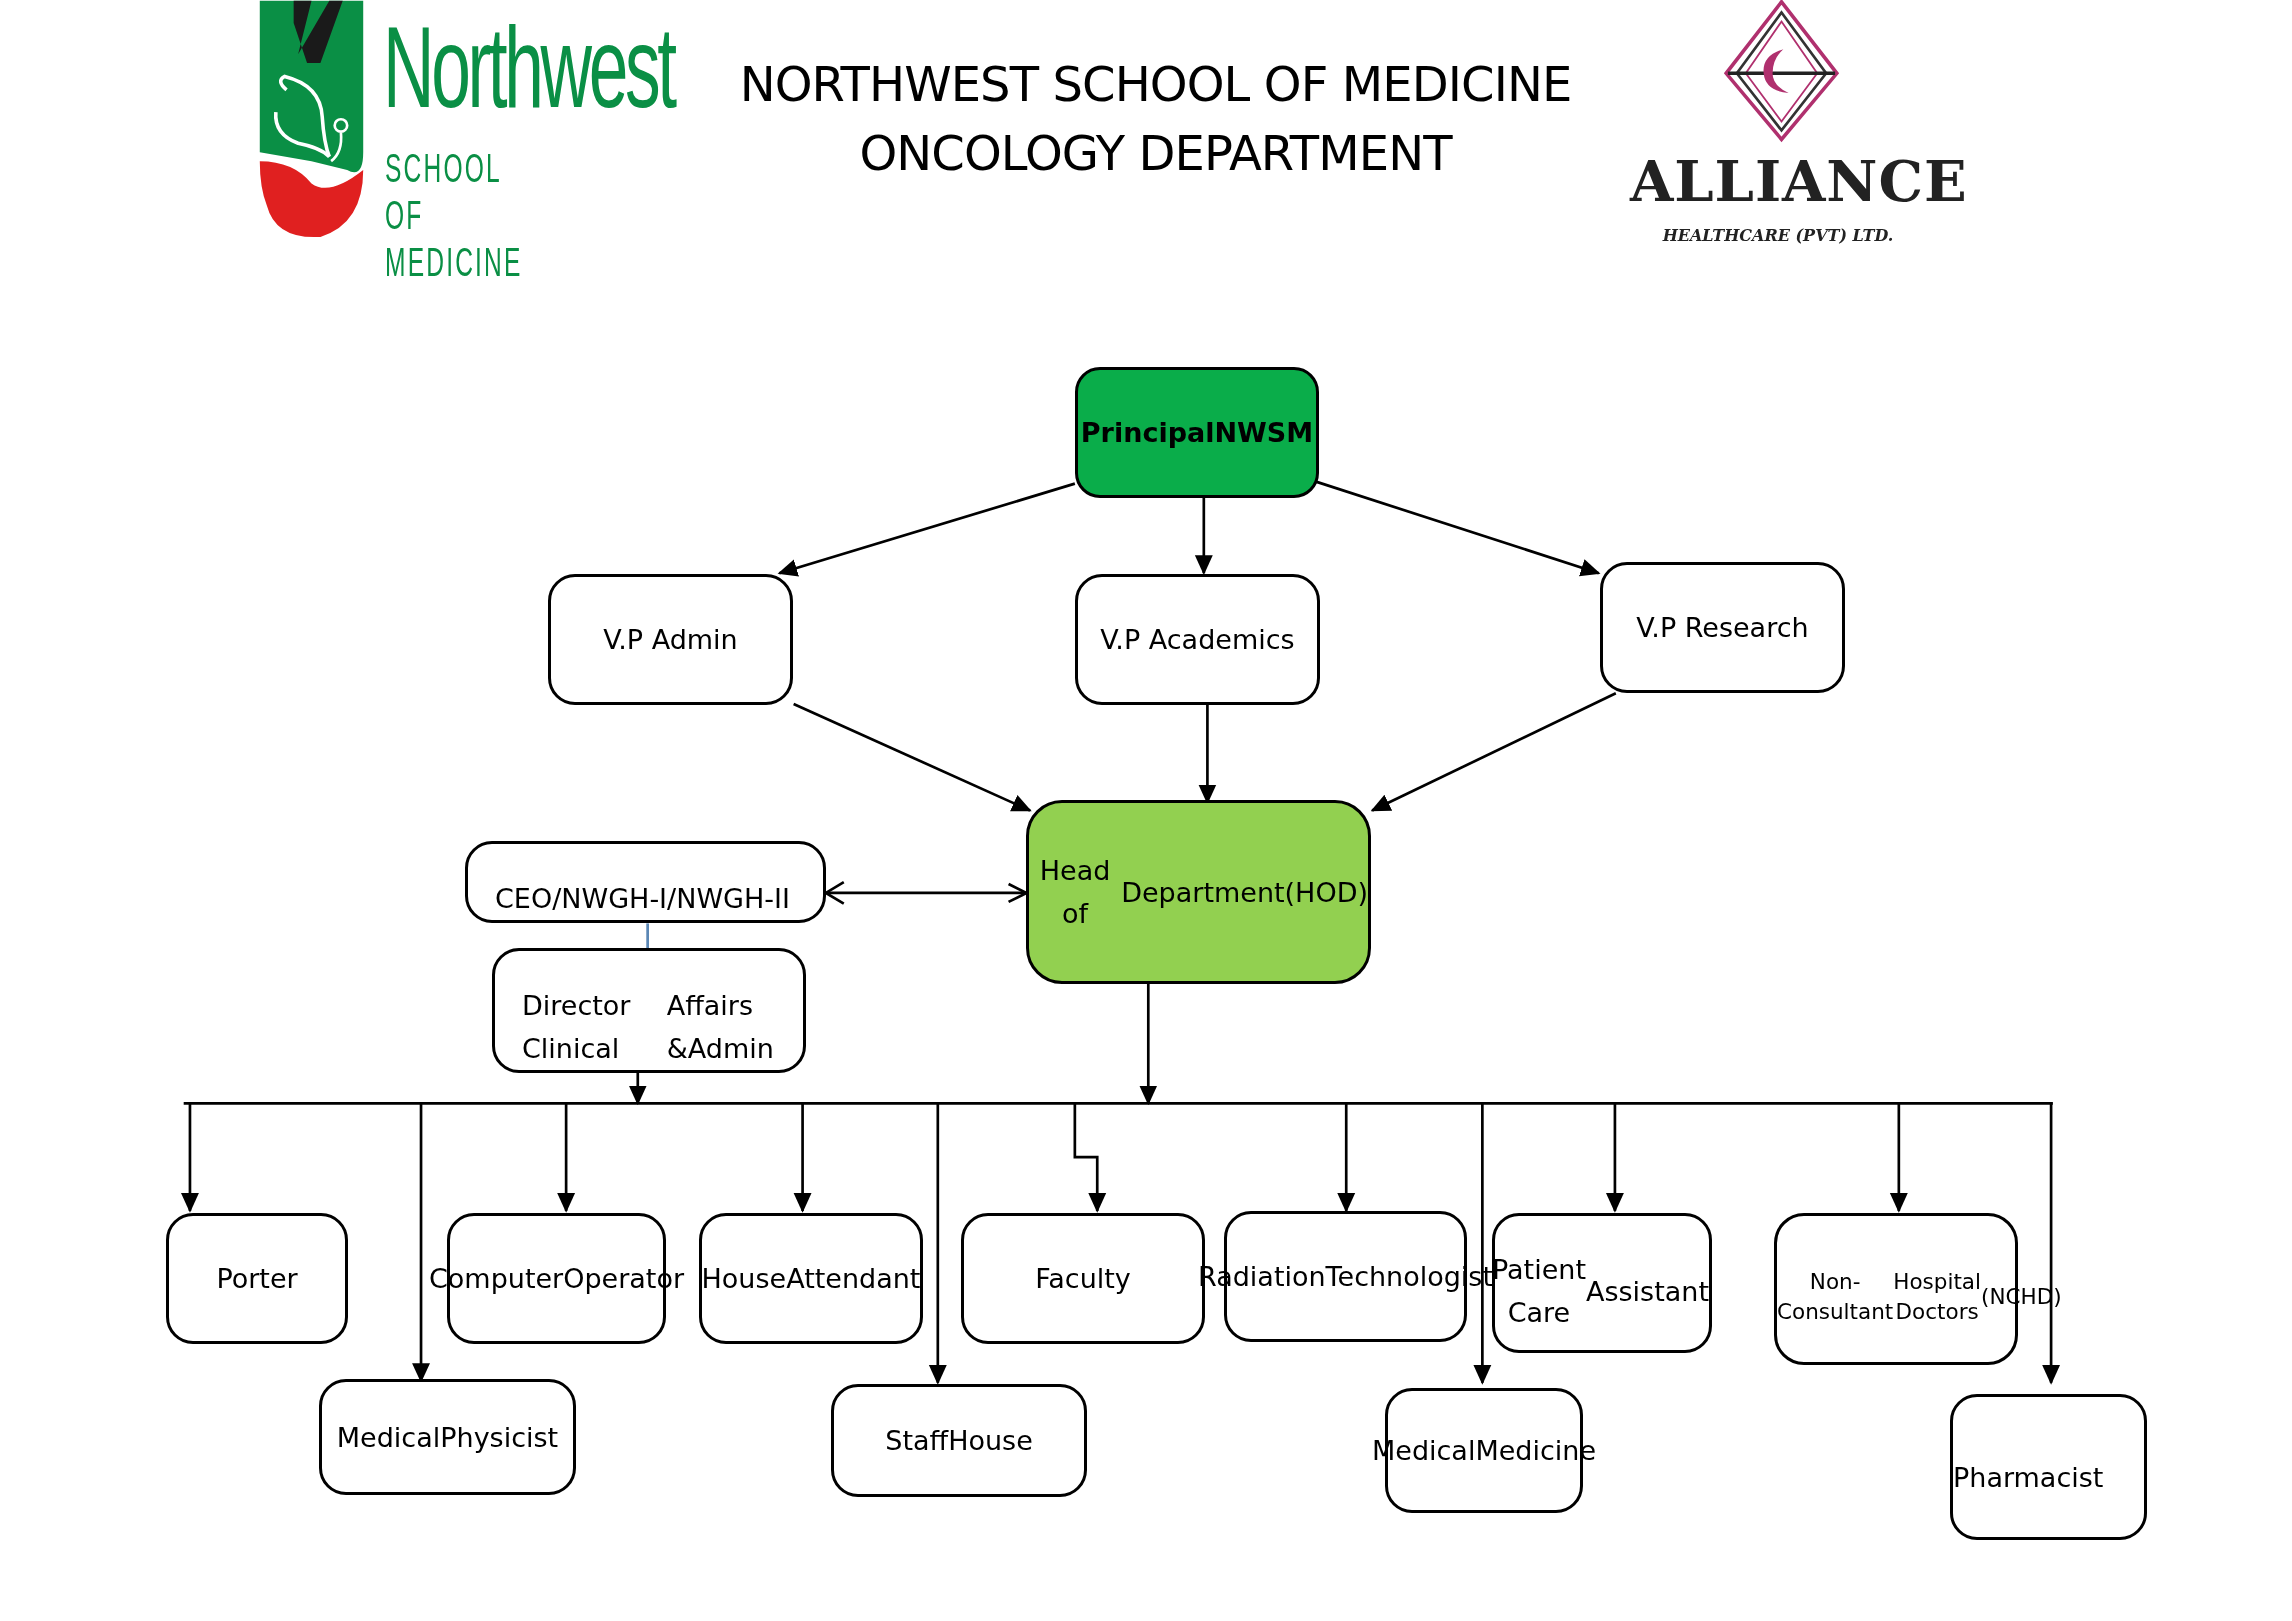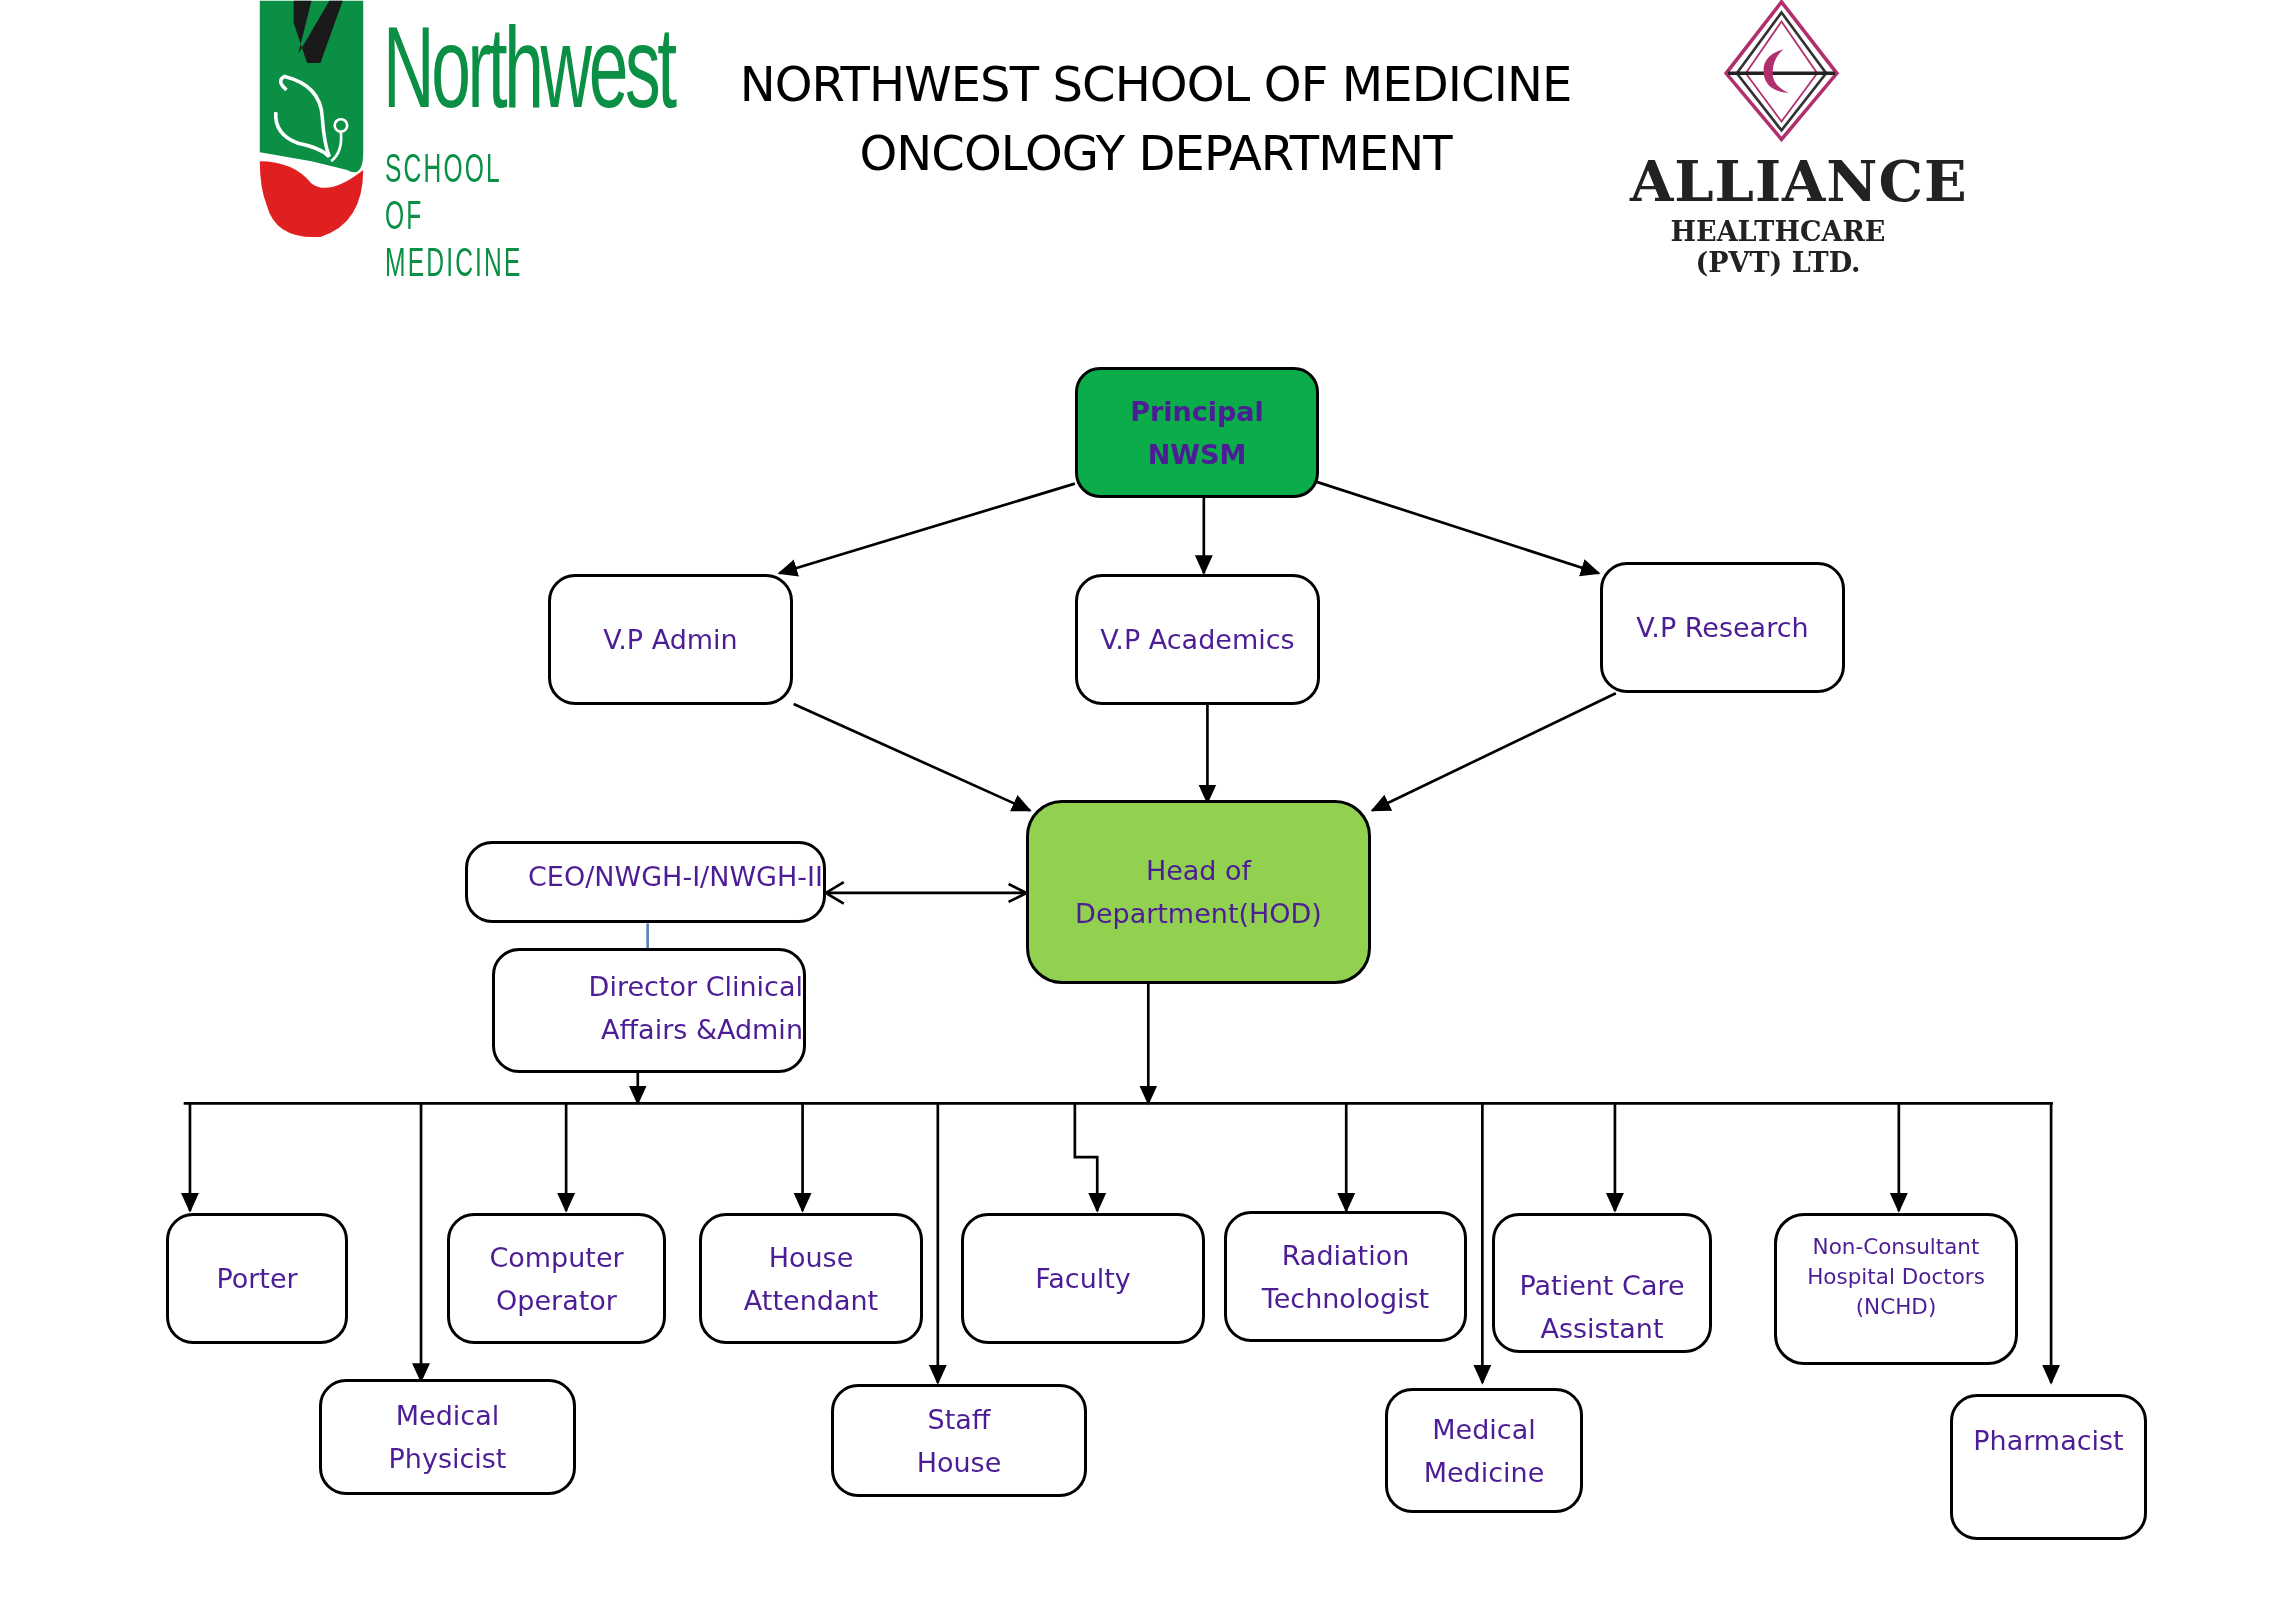--- a/index.html
+++ b/index.html
@@ -4,22 +4,22 @@
   <style>
     html, body { margin: 0; padding: 0; background: #ffffff; }
     body { width: 2293px; height: 1622px; position: relative; overflow: hidden;
            font-family: "DejaVu Sans", sans-serif; color: #000; }
     .abs { position: absolute; }
     .title { position: absolute; left: 699px; width: 913px; text-align: center;
              font-family: "DejaVu Sans", sans-serif; font-weight: normal;
              font-size: 48px; letter-spacing: -0.9px; color: #000; }
     .node { position: absolute; box-sizing: border-box; border: 3.6px solid #000;
             border-radius: 27px; background: #fff; display: flex;
-            flex-direction: column; align-items: center; justify-content: center;
-            text-align: center; font-size: 27px; line-height: 43px; color: #4c1d95; }
+            align-items: center; justify-content: center;
+            text-align: center; font-size: 27px; line-height: 43px; color: #000000; }
     .node.principal { background: #0aad4a; font-weight: bold; border-radius: 25px; }
     .node.hod { background: #92d050; border-radius: 36px; }
     .node.left-align { align-items: flex-end; padding-left: 27px; text-align: left; }
     .node.top-align { justify-content: flex-start; padding-top: 21.5px; }
     .node.small { font-size: 21.5px; line-height: 30px; border-radius: 30px; }
     svg.connectors { position: absolute; left: 0; top: 0; }
     .logo-nw-text { position: absolute; color: #0a8f45; font-family: "Liberation Sans", sans-serif; }
     .alliance { position: absolute; font-family: "DejaVu Serif", serif; font-weight: bold; color: #222; text-align: center; }
   </style>
 </head>
@@ -44,21 +44,21 @@
 
 <div class="abs" style="left:1612px; top:0; width:340px; height:242px;">
   <svg width="125" height="143" viewBox="0 0 140 160" style="position:absolute; left:107px; top:0;">
     <polygon points="70,2 132,82 70,156 8,82" fill="none" stroke="#b0306e" stroke-width="4"></polygon>
     <polygon points="70,14 120,82 70,146 20,82" fill="none" stroke="#333" stroke-width="3"></polygon>
     <polygon points="70,24 110,82 70,136 30,82" fill="none" stroke="#b0306e" stroke-width="2"></polygon>
     <line x1="10" y1="82" x2="130" y2="82" stroke="#222" stroke-width="4"></line>
     <path d="M72 55 Q48 62 50 82 Q52 102 78 104 Q60 96 60 82 Q60 66 72 55 Z" fill="#b0306e"></path>
   </svg>
   <div class="alliance" style="left:18px; top:148px; width:296px; font-size:56px; letter-spacing:0.9px;">ALLIANCE</div>
-  <div class="alliance" style="left:18px; top:216px; width:296px; font-size:27px; letter-spacing:0px;">HEALTHCARE (PVT) LTD.</div>
+  <div class="alliance" style="left:18px; top:226px; width:296px; font-size:16px; letter-spacing:0px;font-style:italic;">HEALTHCARE (PVT) LTD.</div>
 </div>
 
 <svg class="connectors" width="2293" height="1622" viewBox="0 0 2560 1811">
   <defs>
     <marker id="arrow" markerWidth="10" markerHeight="10" refX="9" refY="5" orient="auto" markerUnits="userSpaceOnUse" viewBox="0 0 10 10">
       <path d="M0,0 L10,5 L0,10 Z" fill="#000"></path>
     </marker>
     <marker id="arrowBig" markerWidth="22" markerHeight="22" refX="20" refY="11" orient="auto" markerUnits="userSpaceOnUse" viewBox="0 0 22 22">
       <path d="M0,1 L22,11 L0,21 Z" fill="#000"></path>
     </marker>

